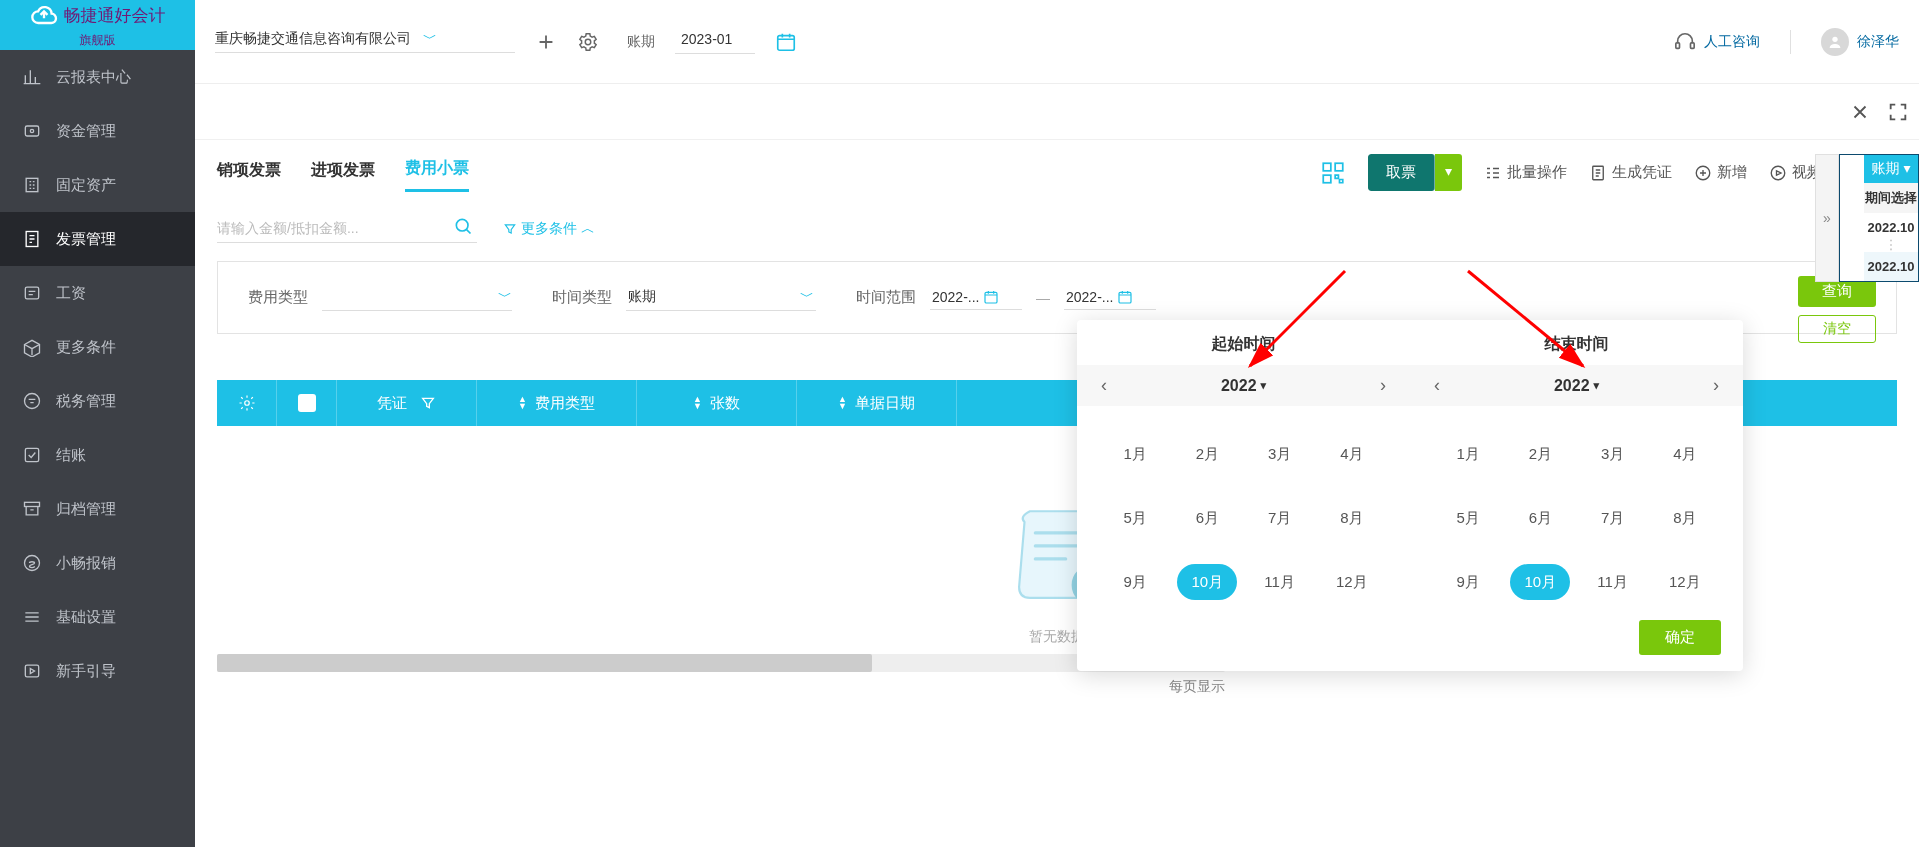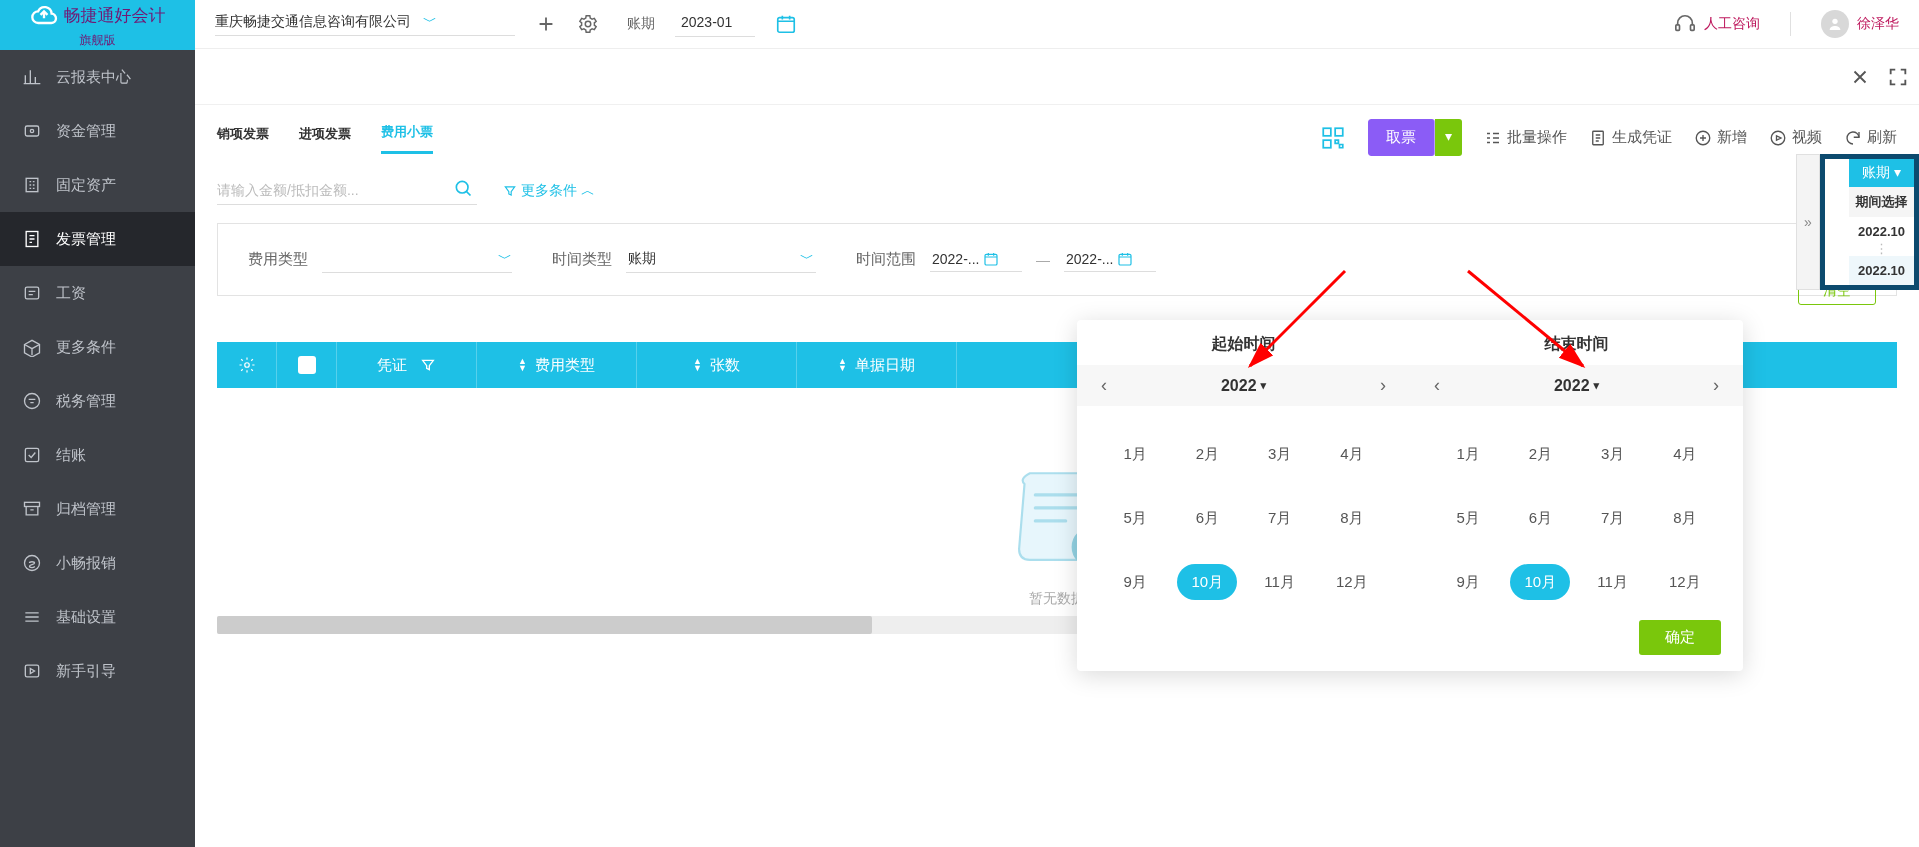--- a/index.html
+++ b/index.html
@@ -14,49 +14,49 @@
 .logo-text { font-size: 17px; font-weight: 500; }
 .logo-edition { font-size: 12px; margin-top: 2px; }
 .nav-item { display: flex; align-items: center; gap: 14px; padding: 0 22px; height: 54px; cursor: pointer; font-size: 15px; }
 .nav-item.active { background: #25272c; color: #fff; }
 .nav-icon { width: 20px; height: 20px; flex-shrink: 0; }
 
 
 .main { flex: 1; display: flex; flex-direction: column; position: relative; }
 
 
-.topbar { height: 49px; display: flex; align-items: center; padding: 0 20px; border-bottom: 1px solid #eee; gap: 20px; background: #fff; }
+.topbar { height: 84px; display: flex; align-items: center; padding: 0 20px; border-bottom: 1px solid #eee; gap: 20px; background: #fff; }
 .company-select { display: flex; align-items: center; gap: 12px; min-width: 300px; cursor: pointer; border-bottom: 1px solid #ddd; padding-bottom: 4px; }
 .chev-down { color: #1ec0e6; }
 .topbar-icon { width: 22px; height: 22px; cursor: pointer; color: #666; }
 .period-label { color: #666; margin-left: 8px; }
 .period-value { border-bottom: 1px solid #ddd; padding: 2px 6px 6px; min-width: 80px; }
 .cal-icon { color: #1ec0e6; }
 .spacer { flex: 1; }
-.user-area { display: flex; align-items: center; gap: 8px; color: #be185d; text-align: center; }
+.user-area { display: flex; align-items: center; gap: 8px; color: #0369a1; text-align: center; }
 .avatar { width: 28px; height: 28px; border-radius: 50%; background: #d8d8d8; display: flex; align-items: center; justify-content: center; }
 .divider { width: 1px; height: 24px; background: #e0e0e0; margin: 0 10px; }
 
 
 .tabs-bar { height: 56px; display: flex; align-items: center; padding: 0 12px; background: #fff; position: relative; border-bottom: 1px solid #f0f0f0; }
 .tab { padding: 0 26px; height: 100%; display: flex; align-items: center; gap: 6px; cursor: pointer; font-size: 16px; color: #555; }
 .tab.active { background: #1ec0e6; color: #fff; }
 .tab-close { font-size: 14px; }
 .tabs-right { position: absolute; right: 10px; display: flex; align-items: center; gap: 16px; }
 .tabs-right .tb-icon { width: 22px; height: 22px; cursor: pointer; color: #555; }
 
 
 .content { flex: 1; padding: 18px 22px; position: relative; overflow: hidden; }
 .sub-tabs { display: flex; gap: 30px; align-items: center; }
-.sub-tab { font-size: 13px; font-weight: 600; padding-bottom: 10px; cursor: pointer; color: #333; }
+.sub-tab { font-size: 16px; font-weight: 600; padding-bottom: 10px; cursor: pointer; color: #333; }
 .sub-tab.active { color: #1ec0e6; border-bottom: 3px solid #1ec0e6; }
 .toolbar { display: flex; gap: 22px; align-items: center; position: absolute; right: 22px; top: 14px; color: #555; }
 .toolbar-item { display: flex; align-items: center; gap: 5px; cursor: pointer; font-size: 15px; }
 .qr-icon { color: #1ec0e6; width: 26px; height: 26px; }
-.btn-green { background: #8b5cf6; color: #fff; padding: 9px 18px; border-radius: 3px; cursor: pointer; display: flex; align-items: center; gap: 4px; font-size: 15px; border-right: 1px solid rgba(255,255,255,0.4); }
+.btn-green { background: #0f766e; color: #fff; padding: 9px 18px; border-radius: 3px; cursor: pointer; display: flex; align-items: center; gap: 4px; font-size: 15px; border-right: 1px solid rgba(255,255,255,0.4); }
 .btn-green-wrap { display: flex; border-radius: 3px; overflow: hidden; }
 .btn-green-drop { background: #7ac70c; color: #fff; padding: 9px 10px; cursor: pointer; }
 
 .search-row { display: flex; align-items: center; gap: 30px; margin-top: 22px; }
 .search-input { border: none; border-bottom: 1px solid #ddd; padding: 6px 0; width: 260px; font-size: 14px; outline: none; color: #333; }
 .search-input::placeholder { color: #bbb; }
 .search-icon { color: #1ec0e6; font-size: 20px; margin-left: -24px; cursor: pointer; }
 .more-filter { color: #1ec0e6; display: flex; align-items: center; gap: 4px; cursor: pointer; font-size: 14px; }
 
 .filter-panel { border: 1px solid #e3e3e3; margin-top: 18px; padding: 22px 30px; display: flex; align-items: center; gap: 40px; position: relative; }
@@ -98,21 +98,21 @@
 .dp-year { font-weight: 600; font-size: 16px; display: flex; align-items: center; gap: 4px; cursor: pointer; }
 .dp-grid { display: grid; grid-template-columns: repeat(4, 1fr); gap: 28px 0; padding: 30px 22px 20px; justify-items: center; }
 .dp-month { width: 60px; height: 36px; display: flex; align-items: center; justify-content: center; border-radius: 18px; cursor: pointer; color: #555; font-size: 15px; }
 .dp-month.selected { background: #1ec0e6; color: #fff; }
 .dp-confirm { text-align: right; padding: 0 22px; }
 .btn-confirm { background: #7ac70c; color: #fff; padding: 8px 26px; border-radius: 3px; cursor: pointer; display: inline-block; font-size: 15px; }
 
 
 .period-strip { position: absolute; right: 0; top: 154px; display: flex; z-index: 5; }
 .strip-toggle { width: 24px; background: #f4f4f4; border: 1px solid #e0e0e0; display: flex; align-items: center; justify-content: center; cursor: pointer; color: #888; font-size: 14px; }
-.strip-body { width: 99px; border: 5px solid #0c4a6e; background: #fff; font-size: 13px; padding-left: 24px; }
+.strip-body { width: 80px; border: 1px solid #0c4a6e; background: #fff; font-size: 13px; padding-left: 24px; }
 .strip-head { background: #1ec0e6; color: #fff; text-align: center; padding: 5px 0; font-size: 14px; }
 .strip-title { background: #f5f5f5; text-align: center; font-weight: 600; padding: 6px 0; }
 .strip-item { text-align: center; padding: 7px 0; font-weight: 600; color: #333; }
 .strip-item.sel { background: #eef7fb; }
 .strip-sep { text-align: center; color: #bbb; height: 10px; line-height: 6px; }
 
 
 .arrow { position: absolute; z-index: 30; pointer-events: none; }
 .arrow svg { overflow: visible; }
 

